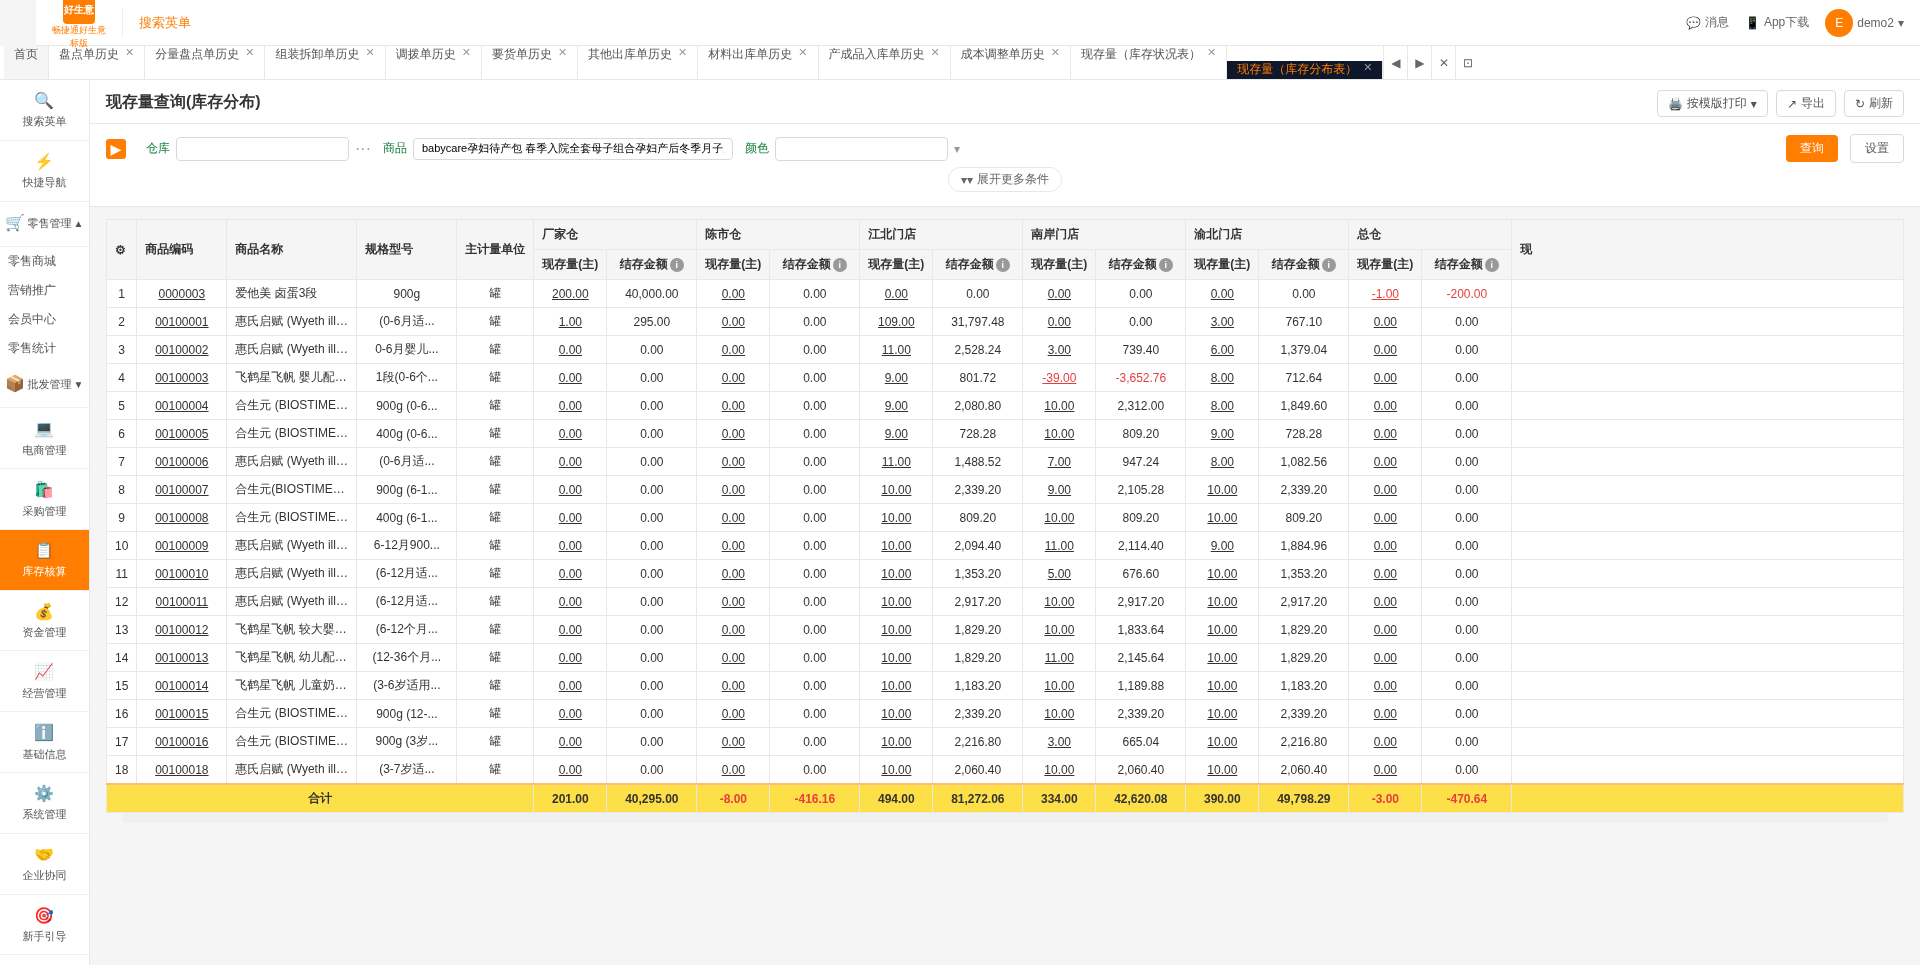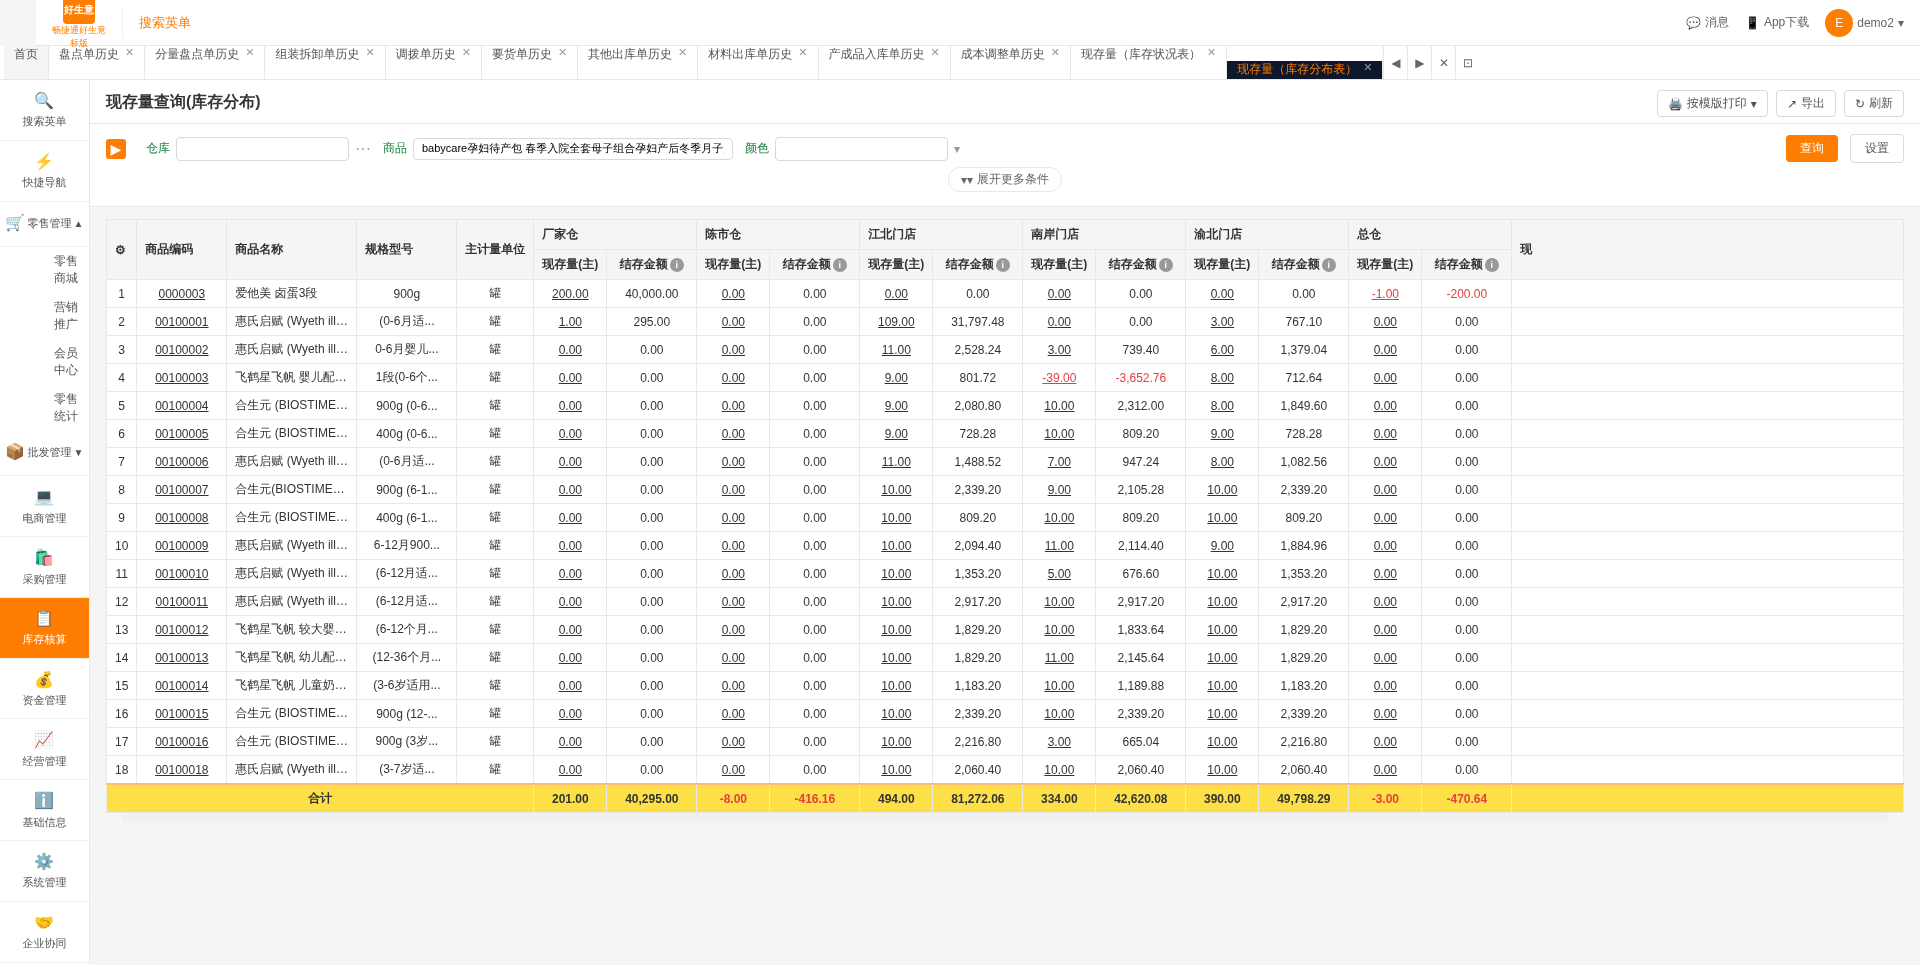--- a/index.html
+++ b/index.html
@@ -25,21 +25,21 @@
     .tab-item .close-x { color: #999; font-size: 11px; margin-left: 2px; }
     .tab-nav-btn { width: 24px; height: 34px; display: flex; align-items: center; justify-content: center; cursor: pointer; color: #666; border-left: 1px solid #e8e8e8; flex-shrink: 0; }
 
     
     .layout { display: flex; height: calc(965px - 80px); }
     .sidebar { width: 90px; background: #fff; border-right: 1px solid #e8e8e8; display: flex; flex-direction: column; overflow-y: auto; }
     .sidebar-item { padding: 10px 4px; text-align: center; cursor: pointer; color: #555; font-size: 12px; line-height: 1.4; border-bottom: 1px solid #f0f0f0; }
     .sidebar-item.active { background: #ff7d00; color: #fff; }
     .sidebar-item .icon { font-size: 16px; margin-bottom: 2px; }
     .sidebar-item-label { font-size: 11px; }
-    .sidebar-sub { padding: 6px 8px; cursor: pointer; color: #555; font-size: 12px; margin-left: 46px; }
+    .sidebar-sub { padding: 6px 8px; cursor: pointer; color: #555; font-size: 12px; }
 
     
     .main { flex: 1; overflow: auto; background: #f5f5f5; }
     .page-header { background: #fff; padding: 10px 16px 0; border-bottom: 1px solid #e8e8e8; }
     .page-title { font-size: 16px; font-weight: bold; color: #333; margin-bottom: 8px; }
     .page-actions { display: flex; align-items: center; gap: 8px; justify-content: flex-end; margin-bottom: 6px; }
     .action-btn { display: flex; align-items: center; gap: 4px; padding: 4px 10px; border: 1px solid #d9d9d9; border-radius: 4px; cursor: pointer; font-size: 12px; background: #fff; color: #555; }
 
     
     .filter-area { background: #fff; padding: 10px 16px; border-bottom: 1px solid #e8e8e8; }

